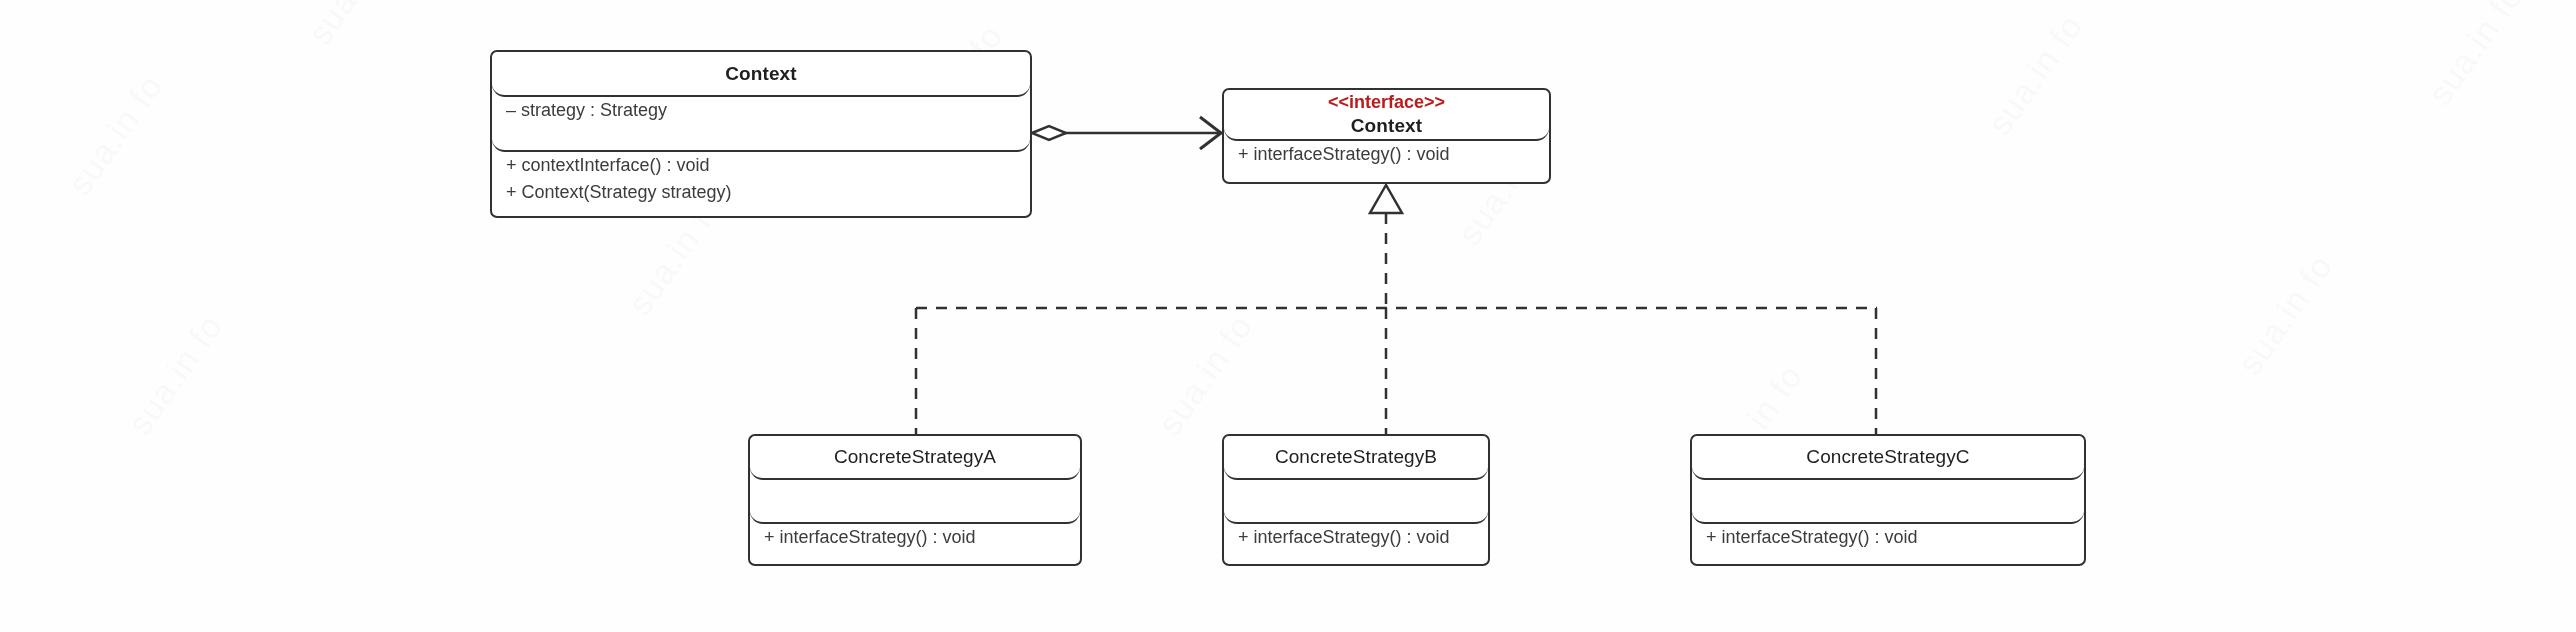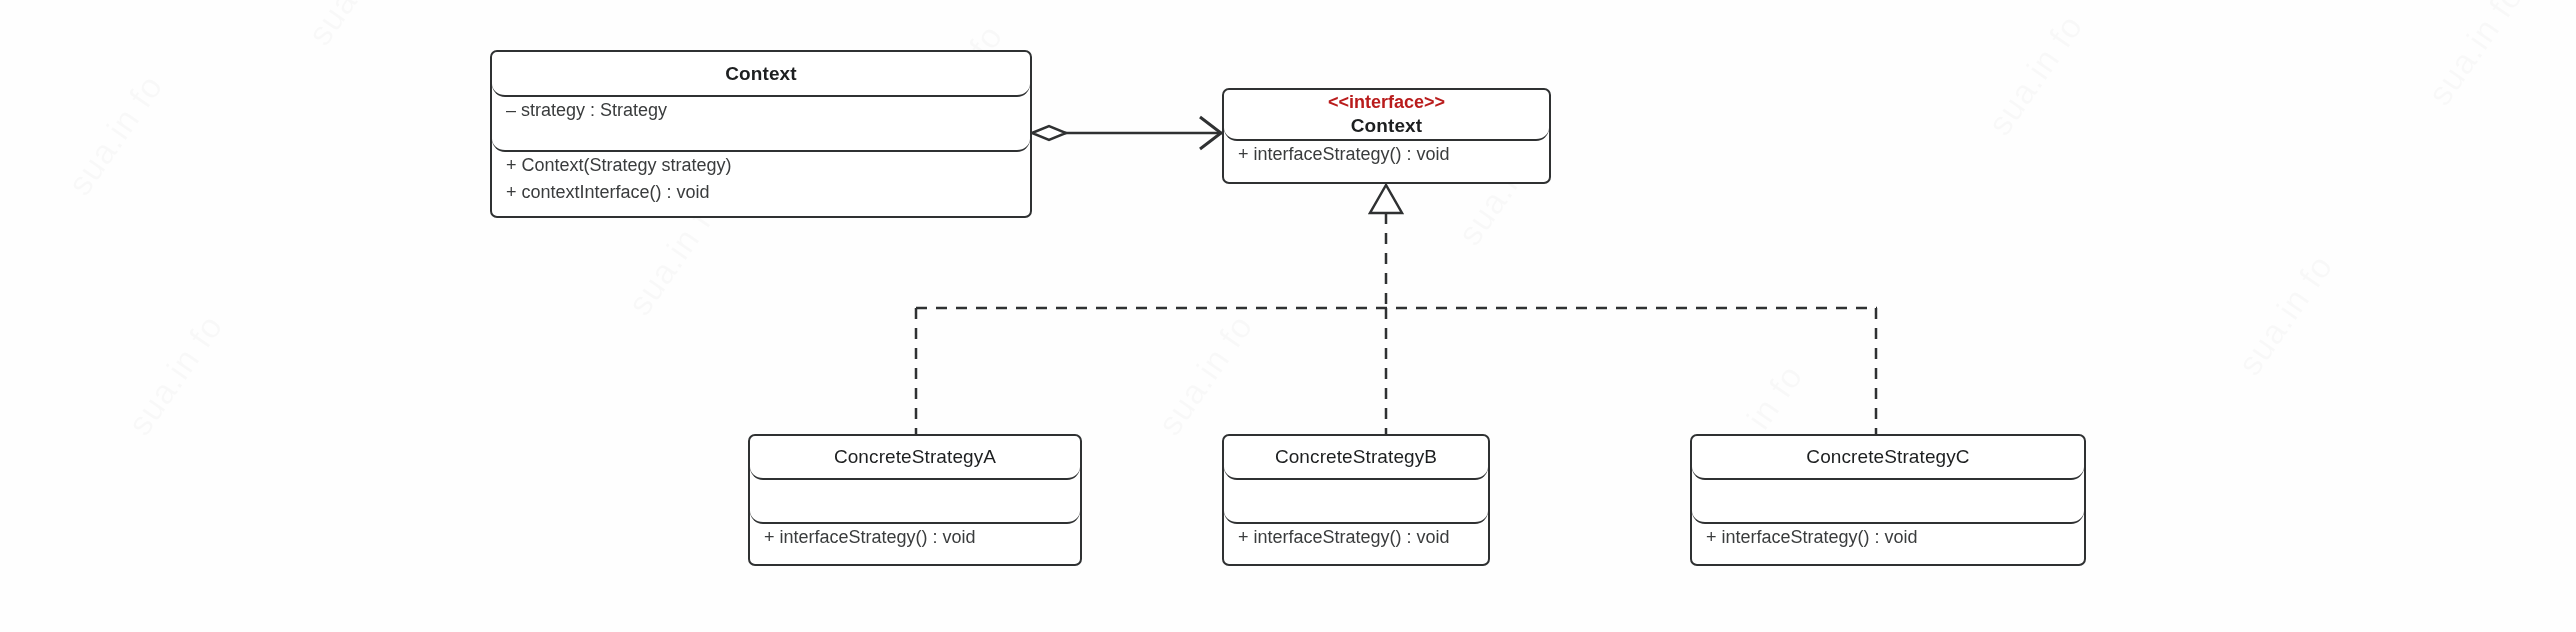--- a/index.html
+++ b/index.html
@@ -135,22 +135,22 @@
   </svg>
 
   <div class="uml-box" style="left:490px; top:50px; width:542px; height:168px;">
     <div class="compartment divided cmp-title" style="height:45px;">
       <div class="title-text">Context</div>
     </div>
     <div class="compartment divided cmp-body" style="height:55px;">
       <div class="member-text">– strategy : Strategy</div>
     </div>
     <div class="compartment cmp-body" style="height:63px;">
+      <div class="member-text">+ contextInterface() : void</div>
       <div class="member-text">+ Context(Strategy strategy)</div>
-      <div class="member-text">+ contextInterface() : void</div>
     </div>
   </div>
 
   <div class="uml-box" style="left:1222px; top:88px; width:329px; height:96px;">
     <div class="compartment divided cmp-title" style="height:51px;">
       <div class="stereotype-text">&lt;&lt;interface&gt;&gt;</div>
       <div class="title-text">Context</div>
     </div>
     <div class="compartment cmp-body" style="height:40px;">
       <div class="member-text">+ interfaceStrategy() : void</div>

